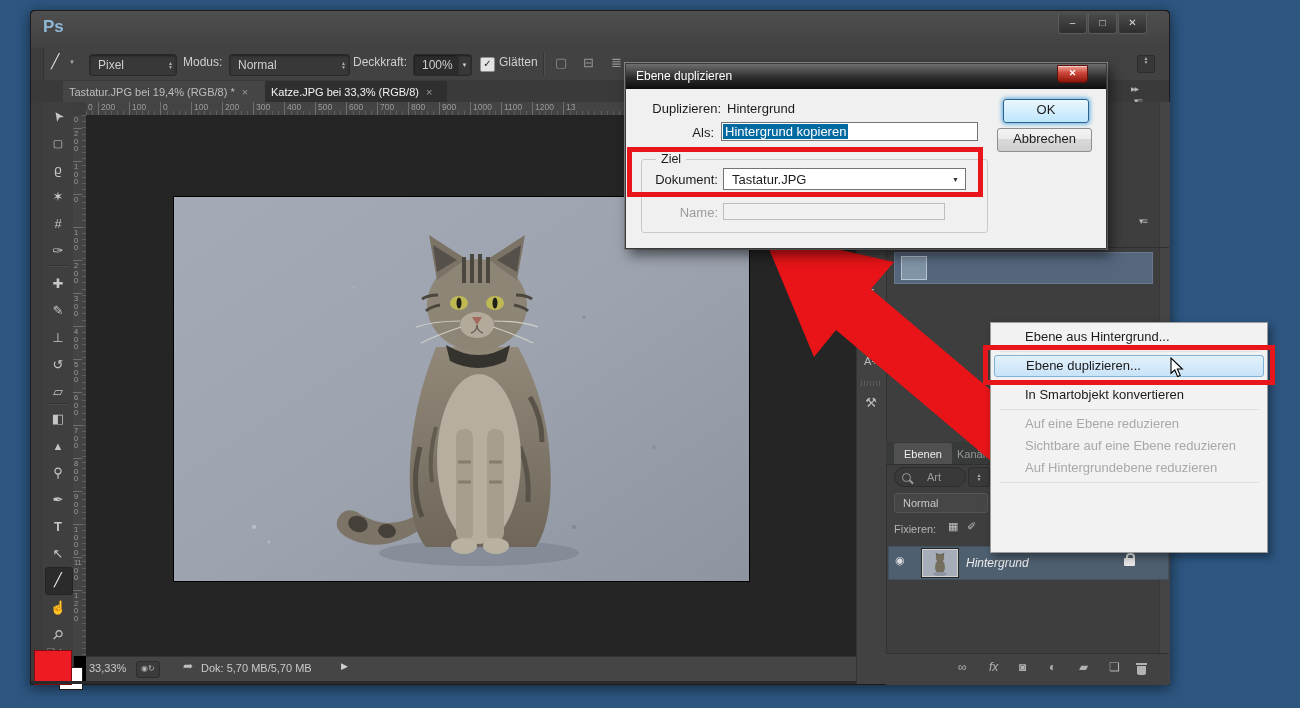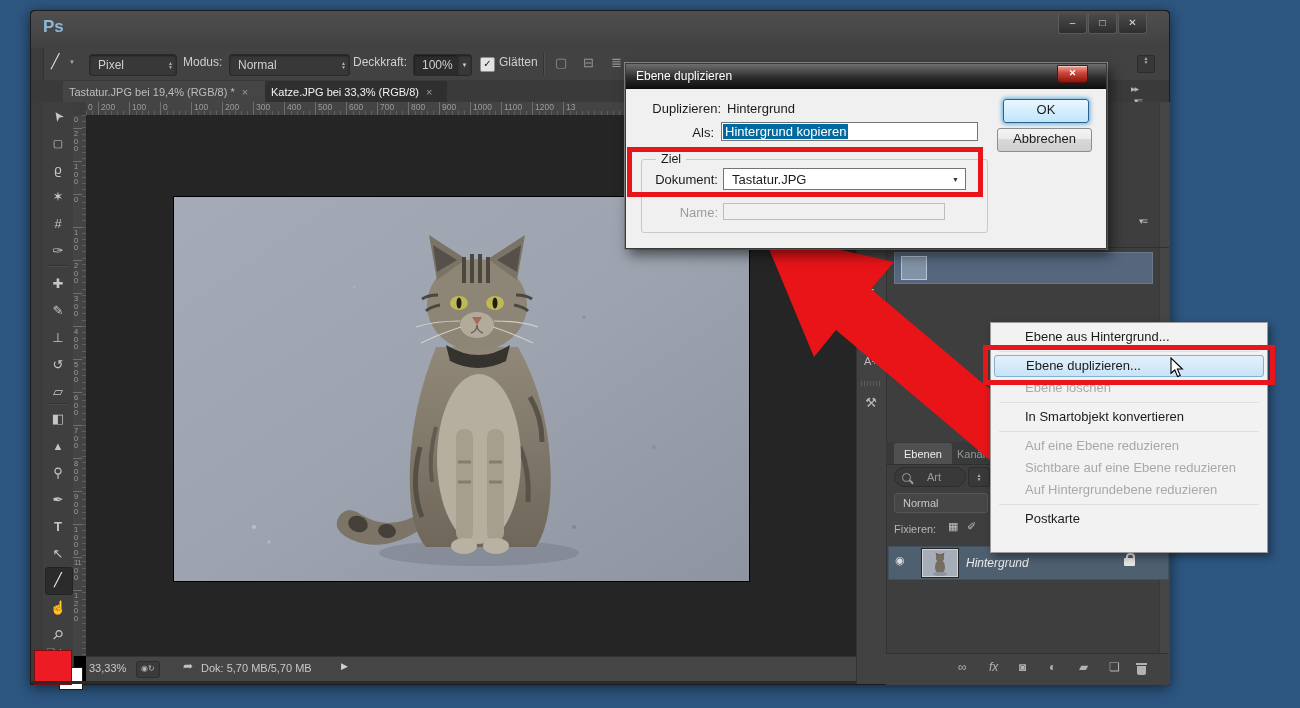--- a/index.html
+++ b/index.html
@@ -355,29 +355,27 @@
 </div>
 
 <svg class="abs arrow-svg" width="1300" height="708">
   <polygon points="762,232 894,262 871,289 1102,484 1068,526 836,330 814,357" fill="#e81418"></polygon>
 </svg>
 
 <div class="abs context-menu">
   <div class="cm-item">Ebene aus Hintergrund...</div>
   <div class="cm-sep"></div>
   <div class="cm-item cm-hl">Ebene duplizieren...</div>
-  <div class="cm-item cm-dis">Ebene löschen</div>
   <div class="cm-sep"></div>
   <div class="cm-item">In Smartobjekt konvertieren</div>
   <div class="cm-sep"></div>
   <div class="cm-item cm-dis">Auf eine Ebene reduzieren</div>
   <div class="cm-item cm-dis">Sichtbare auf eine Ebene reduzieren</div>
   <div class="cm-item cm-dis">Auf Hintergrundebene reduzieren</div>
   <div class="cm-sep"></div>
-  <div class="cm-item">Postkarte</div>
 </div>
 <div class="abs annot" style="left:983px;top:345px;width:282px;height:30px"></div>
 
 <div class="abs dialog">
   <div class="abs dlg-title">Ebene duplizieren</div>
   <div class="abs dlg-close">✕</div>
   <div class="abs dlg-lbl-r" style="left:15px;top:37px;width:80px">Duplizieren:</div>
   <div class="abs" style="left:101px;top:37px">Hintergrund</div>
   <div class="abs dlg-lbl-r" style="left:15px;top:61px;width:73px">Als:</div>
   <div class="abs inp" style="left:95px;top:58px;width:257px;height:19px;padding-left:1px">

